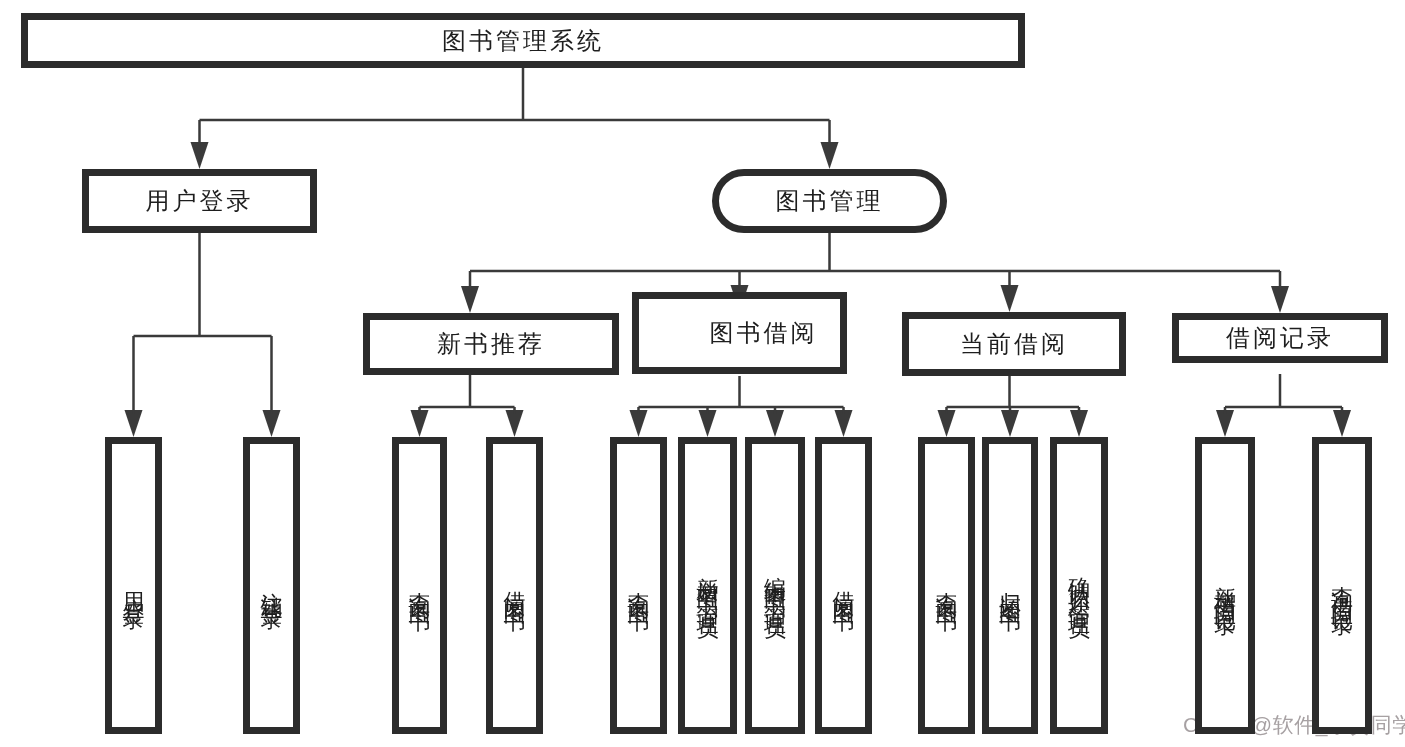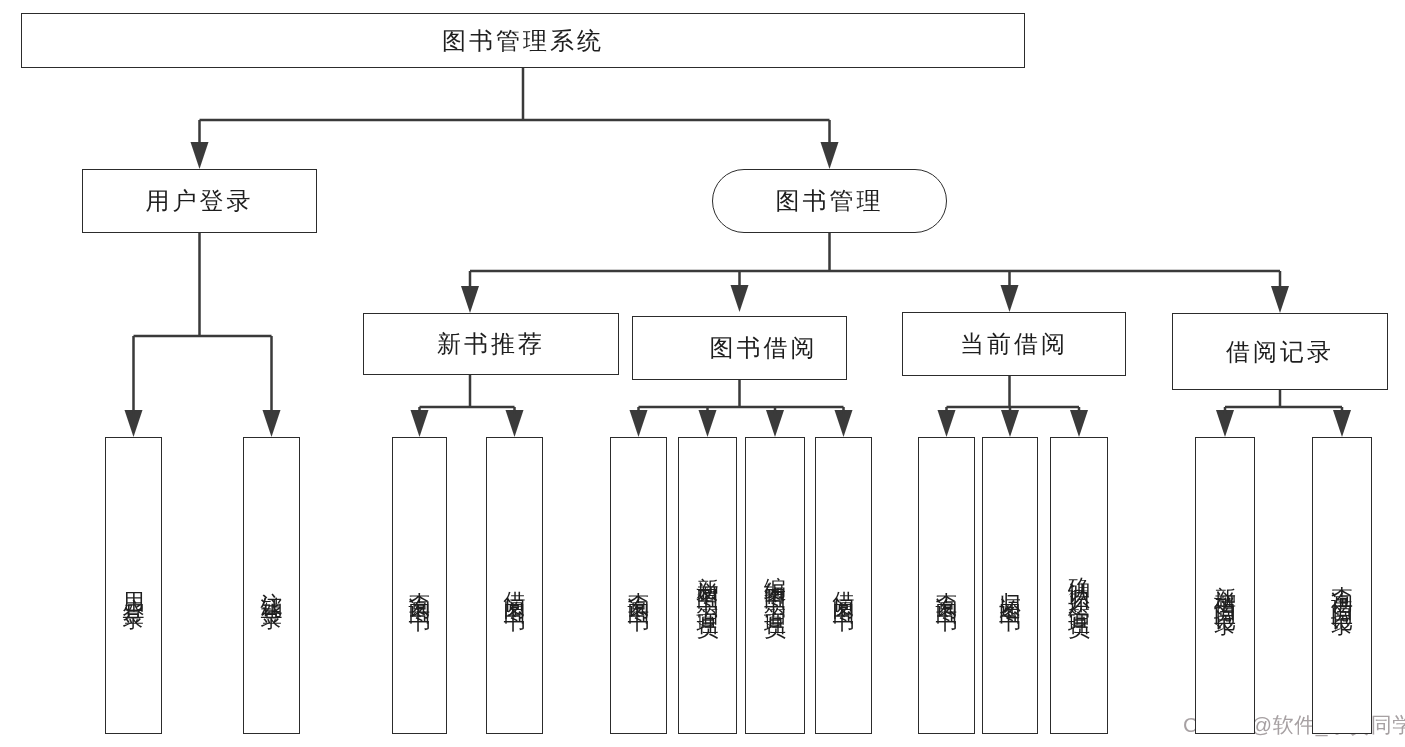--- a/index.html
+++ b/index.html
@@ -5,21 +5,21 @@
   html,body{margin:0;padding:0;}
   body{
     width:1405px;height:747px;position:relative;overflow:hidden;
     background:#ffffff;
     font-family:"Liberation Sans", sans-serif;
   }
   #stage{position:absolute;left:0;top:0;width:1405px;height:747px;background:#ffffff;}
   #connectors{position:absolute;left:0;top:0;width:1405px;height:747px;}
   .node{
     position:absolute;box-sizing:border-box;background:#ffffff;
-    border:1px solid #f9a8d4;
+    border:7px solid #f9a8d4;
     display:flex;align-items:center;justify-content:center;
     color:#1e1e1e;
   }
   .node.horiz .lbl{
     font-size:24px;letter-spacing:3px;white-space:nowrap;
   }
   .node.vert .lbl{
     writing-mode:vertical-rl;
     font-size:22px;letter-spacing:6px;line-height:1.1;
   }
@@ -67,27 +67,27 @@
     </div>
     <div class="node horiz" style="left: 82px; top: 169px; width: 235px; height: 64px; border-color: rgb(44, 44, 44);">
       <span class="lbl">用户登录</span>
     </div>
     <div class="node horiz" style="left: 712px; top: 169px; width: 235px; height: 64px; border-color: rgb(44, 44, 44); border-radius: 32px;">
       <span class="lbl">图书管理</span>
     </div>
     <div class="node horiz" style="left: 363px; top: 313px; width: 256px; height: 62px; border-color: rgb(44, 44, 44);">
       <span class="lbl">新书推荐</span>
     </div>
-    <div class="node horiz" style="left: 632px; top: 316px; width: 215px; height: 64px; border-color: rgb(44, 44, 44); padding-left: 48px;">
+    <div class="node horiz" style="left: 632px; top: 292px; width: 215px; height: 82px; border-color: rgb(44, 44, 44); padding-left: 48px;">
       <span class="lbl">图书借阅</span>
     </div>
     <div class="node horiz" style="left: 902px; top: 312px; width: 224px; height: 64px; border-color: rgb(44, 44, 44);">
       <span class="lbl">当前借阅</span>
     </div>
-    <div class="node horiz" style="left: 1172px; top: 313px; width: 216px; height: 77px; border-color: rgb(44, 44, 44);">
+    <div class="node horiz" style="left: 1172px; top: 313px; width: 216px; height: 50px; border-color: rgb(44, 44, 44);">
       <span class="lbl">借阅记录</span>
     </div>
     <div class="node vert" style="left: 105px; top: 437px; width: 57px; height: 297px; border-color: rgb(44, 44, 44);">
       <span class="lbl">用户登录</span>
     </div>
     <div class="node vert" style="left: 243px; top: 437px; width: 57px; height: 297px; border-color: rgb(44, 44, 44);">
       <span class="lbl">注销登录</span>
     </div>
     <div class="node vert" style="left: 392px; top: 437px; width: 55px; height: 297px; border-color: rgb(44, 44, 44);">
       <span class="lbl">查询图书</span>

